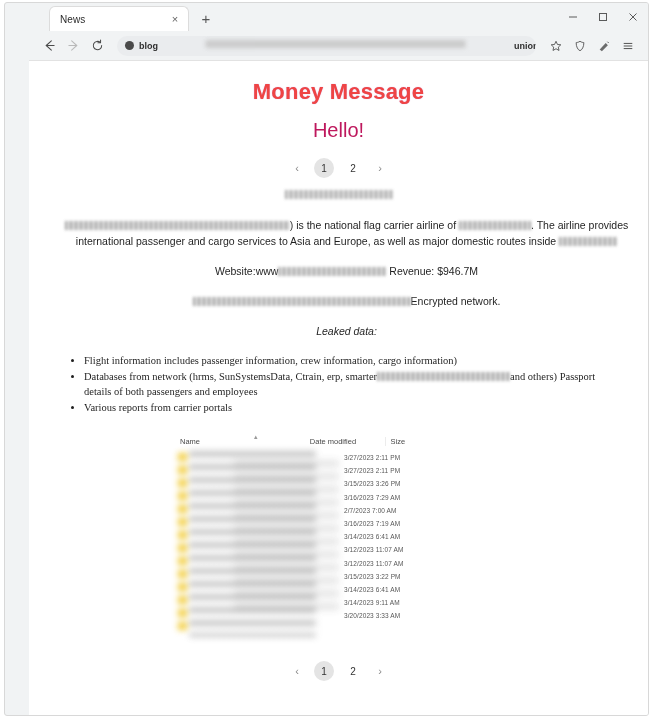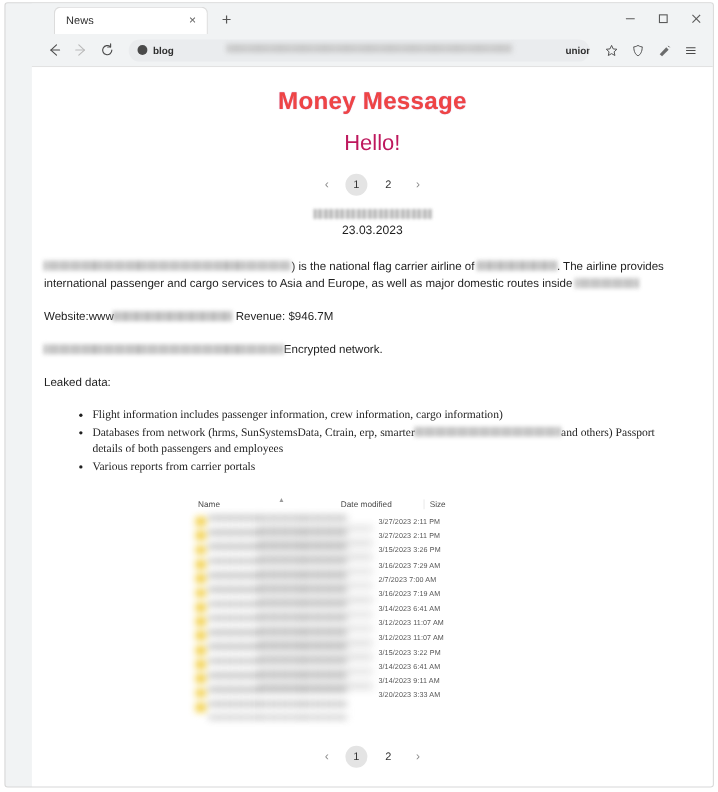--- a/index.html
+++ b/index.html
@@ -253,21 +253,21 @@
     margin-top: 5px;
   }
 
   
   .body-copy {
     margin-top: 18px;
     font-size: 10.5px;
     line-height: 16px;
     color: #1f1f1f;
   }
-  .body-copy p { margin: 0 0 14px 1px; }
+  .body-copy p { margin: 0 0 14px 16px; text-align: center; }
 
   .blur-inline {
     display: inline-block;
     vertical-align: middle;
     height: 9px;
     background: repeating-linear-gradient(90deg,#9b9b9b 0 2px,#dbdbdb 2px 5px);
     filter: blur(1.7px);
     opacity: .92;
     position: relative;
     top: -1px;
@@ -276,20 +276,21 @@
   .blur-w-mid   { width: 72px; }
   .blur-w-short { width: 58px; }
   .blur-w-site  { width: 108px; }
   .blur-w-enc   { width: 218px; }
   .blur-w-db    { width: 133px; }
 
   .leaked-label {
     font-size: 10.5px;
     color: #1f1f1f;
     margin: 0 0 8px 0;
+    font-style: italic;
   }
   ul.leaked-list {
     margin: 13px;
     padding-left: 32px;
     font-size: 10.5px;
     line-height: 15px;
     color: #1f1f1f;
     font-family: Liberation Serif, serif;
   }
   ul.leaked-list li { margin-bottom: 1px; }
@@ -497,21 +498,20 @@
     <div class="greeting">Hello!</div>
 
     <div class="pagination">
       <div class="page-arrow">‹</div>
       <div class="page-num active">1</div>
       <div class="page-num">2</div>
       <div class="page-arrow">›</div>
     </div>
 
     <div class="redacted-headline"></div>
-    <div class="article-date">23.03.2023</div>
 
     <div class="body-copy">
       <p>
         <span class="blur-inline blur-w-long"></span><span>) is the national flag carrier airline of</span>
         <span class="blur-inline blur-w-mid"></span><span>. The airline provides international passenger and cargo services to Asia and Europe, as well as major domestic routes inside</span>
         <span class="blur-inline blur-w-short"></span>
       </p>
 
       <p>
         <span>Website:www</span><span class="blur-inline blur-w-site"></span>

